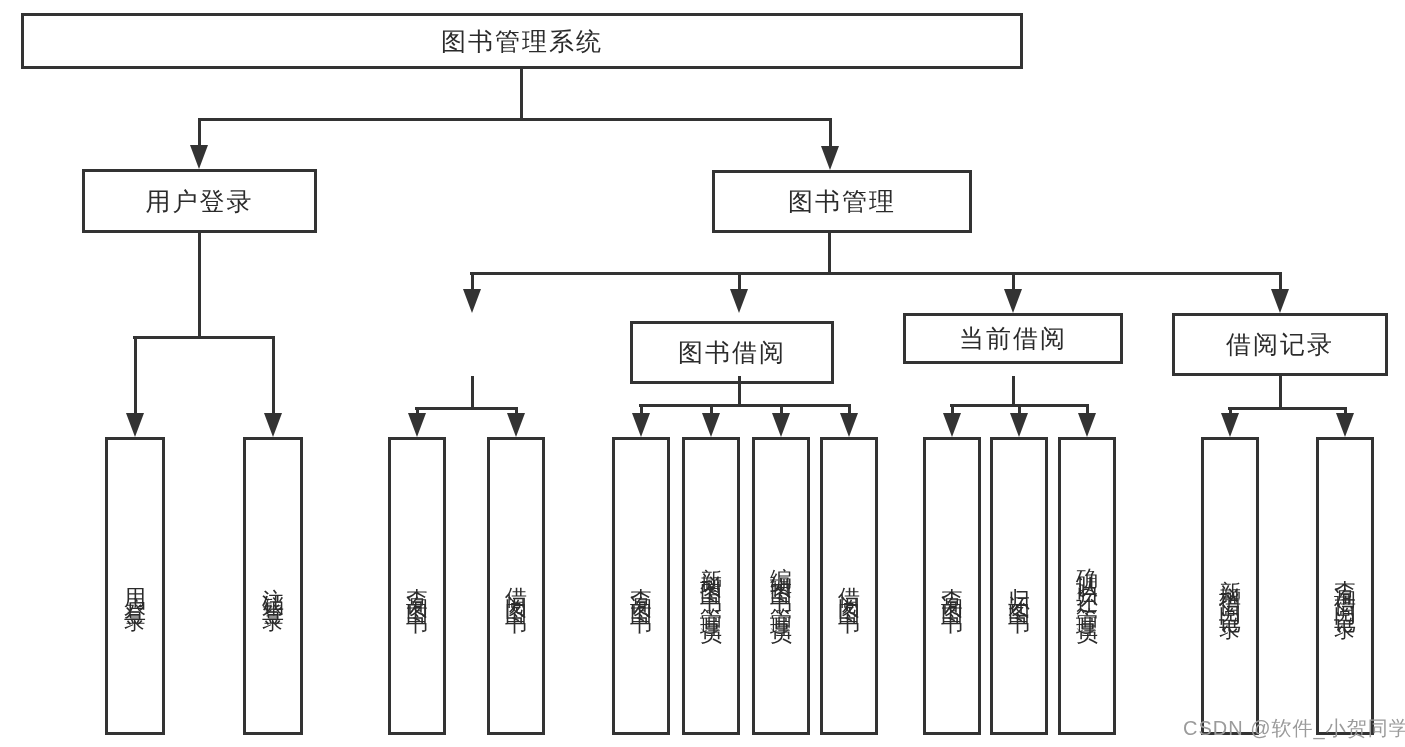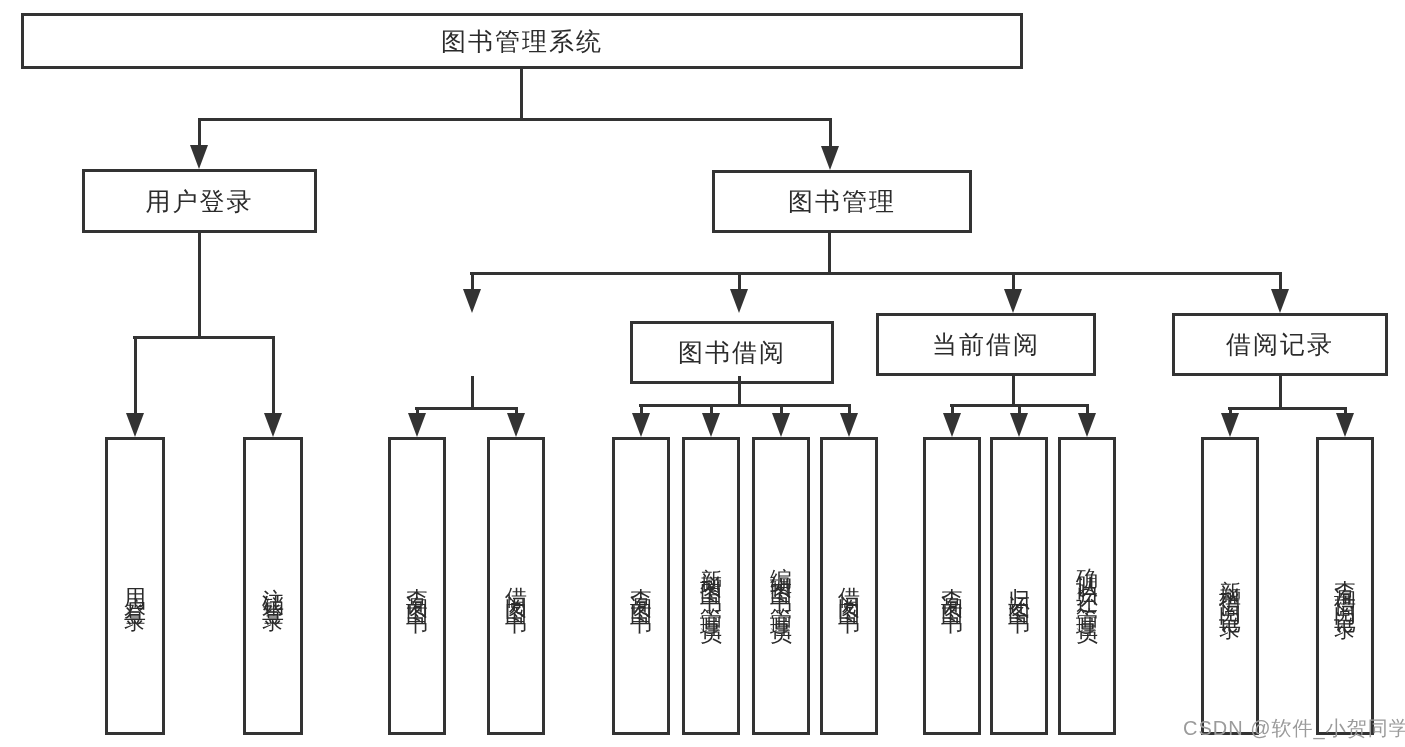--- a/index.html
+++ b/index.html
@@ -88,21 +88,21 @@
   <div class="vline" style="left:738px; top:272px; height:20px;"></div>
   <div class="arrow" style="left:730px; top:289px;"></div>
   <div class="vline" style="left:1012px; top:272px; height:20px;"></div>
   <div class="arrow" style="left:1004px; top:289px;"></div>
   <div class="vline" style="left:1279px; top:272px; height:20px;"></div>
   <div class="arrow" style="left:1271px; top:289px;"></div>
 
   <div class="node" style="left:630px; top:313px; width:204px; height:63px;margin-top:8px;">
     <span>图书借阅</span>
   </div>
-  <div class="node" style="left:876px; top:313px; width:220px; height:63px;">
+  <div class="node" style="left:903px; top:313px; width:220px; height:51px;">
     <span>当前借阅</span>
   </div>
   <div class="node" style="left:1172px; top:313px; width:216px; height:63px;">
     <span>借阅记录</span>
   </div>
 
   <div class="vline" style="left:471px; top:376px; height:31px;"></div>
   <div class="hline" style="left:415px; top:407px; width:103px;"></div>
   <div class="vline" style="left:416px; top:407px; height:8px;"></div>
   <div class="arrow" style="left:408px; top:413px;"></div>

